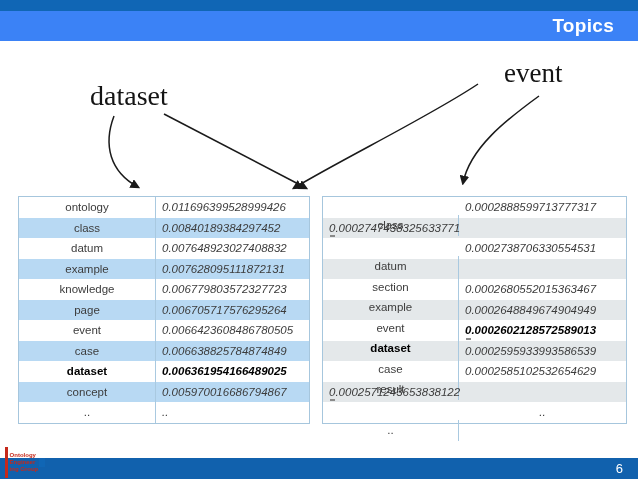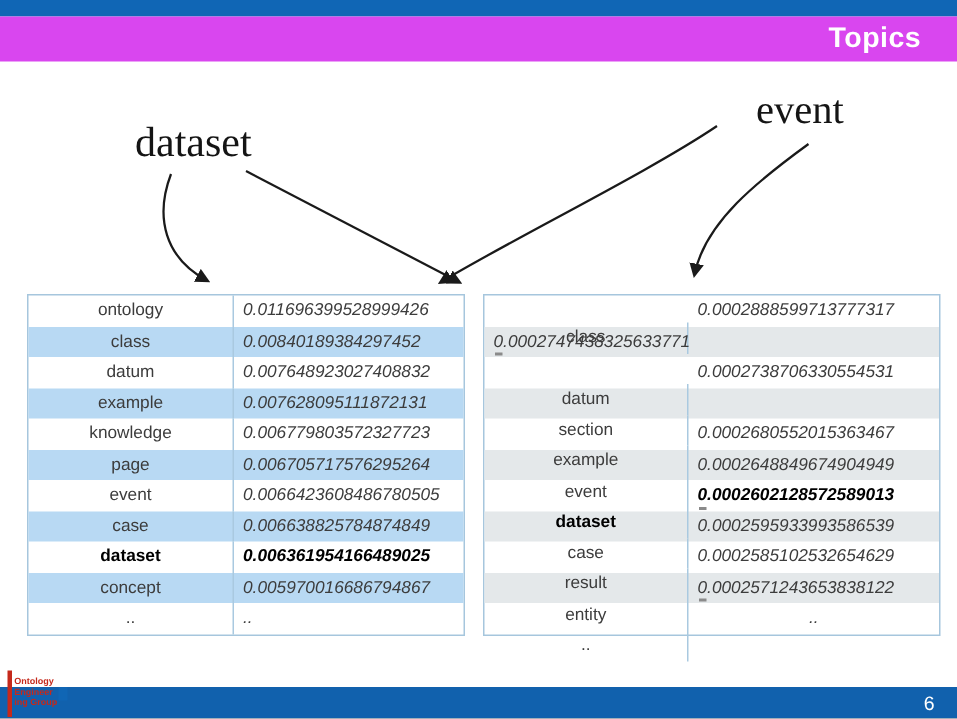--- a/index.html
+++ b/index.html
@@ -3,21 +3,21 @@
 <meta charset="utf-8">
 <style>
   html,body{margin:0;padding:0;background:#888;}
   .slide{
     position:relative;width:638px;height:479px;background:#ffffff;
     font-family:"Liberation Sans",sans-serif;overflow:hidden;margin:0 auto;
   }
   
   .top-strip{position:absolute;left:0;top:0;width:638px;height:11px;background:#1066b5;}
   .title-band{
-    position:absolute;left:0;top:11px;width:638px;height:30px;background:#d946ef;
+    position:absolute;left:0;top:11px;width:638px;height:30px;background:#3b82f6;
     color:#fff;font-weight:bold;font-size:19px;line-height:30px;text-align:right;
     padding-right:24px;box-sizing:border-box;letter-spacing:0.3px;
   }
   
   .ann-label{
     position:absolute;font-family:"Liberation Serif",serif;color:#141414;
     font-size:28px;line-height:1;white-space:nowrap;
   }
   #label-dataset{left:90px;top:82px;}
   #label-event{left:504px;top:60px;font-size:27px;}
@@ -163,21 +163,20 @@
     </div>
     <div class="row">
       <div class="cell word">case</div>
       <div class="cell value">0.0002595933993586539</div>
     </div>
     <div class="row">
       <div class="cell word">result</div>
       <div class="cell value">0.0002585102532654629</div>
     </div>
     <div class="row wrapmark">
-      <div class="cell word">entity</div>
       <div class="cell value">0.0002571243653838122</div>
     </div>
     <div class="row dots-row">
       <div class="cell word">..</div>
       <div class="cell value">..</div>
     </div>
   </div>
 
   <div class="bottom-band">
     <span>6</span>

